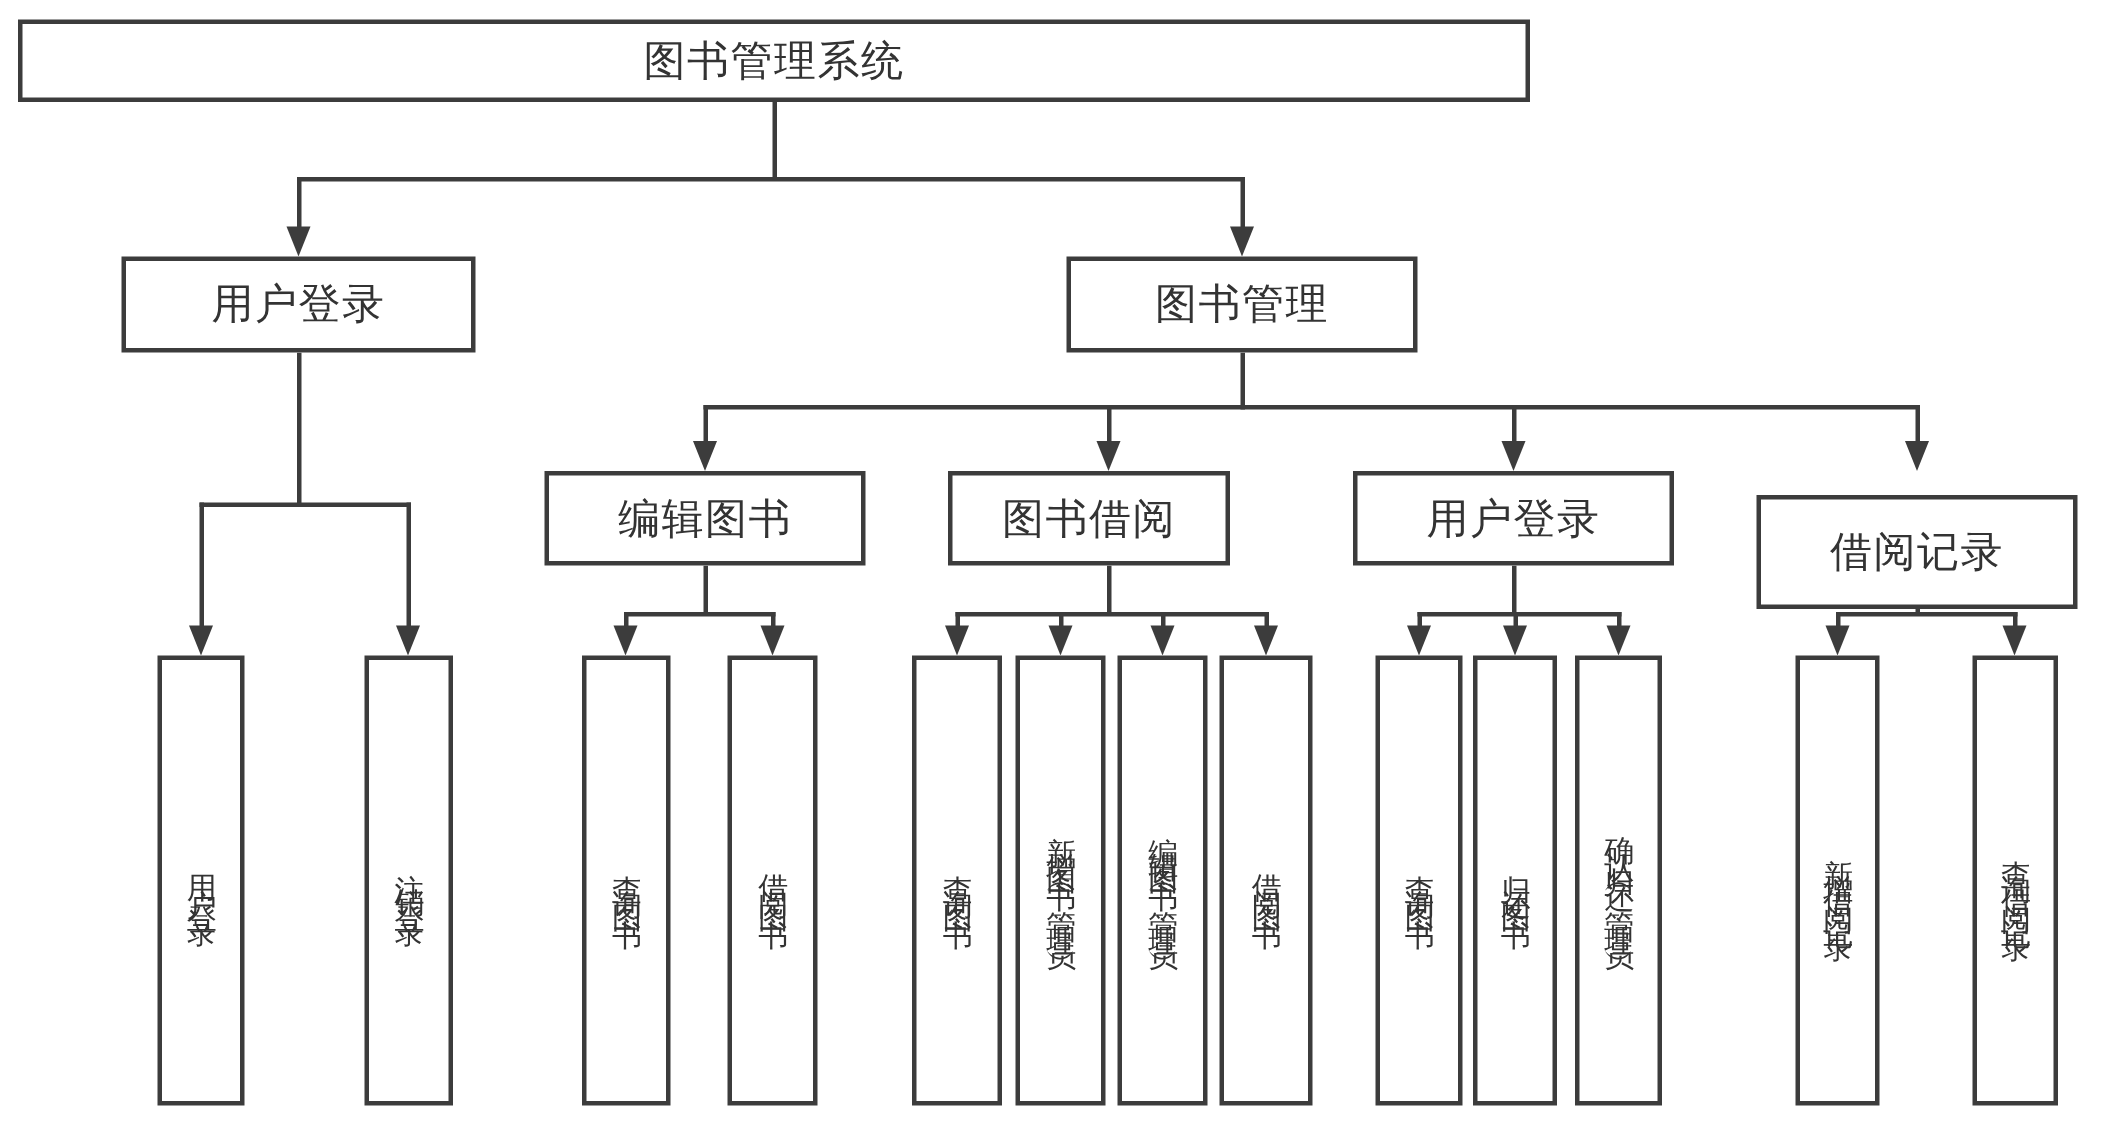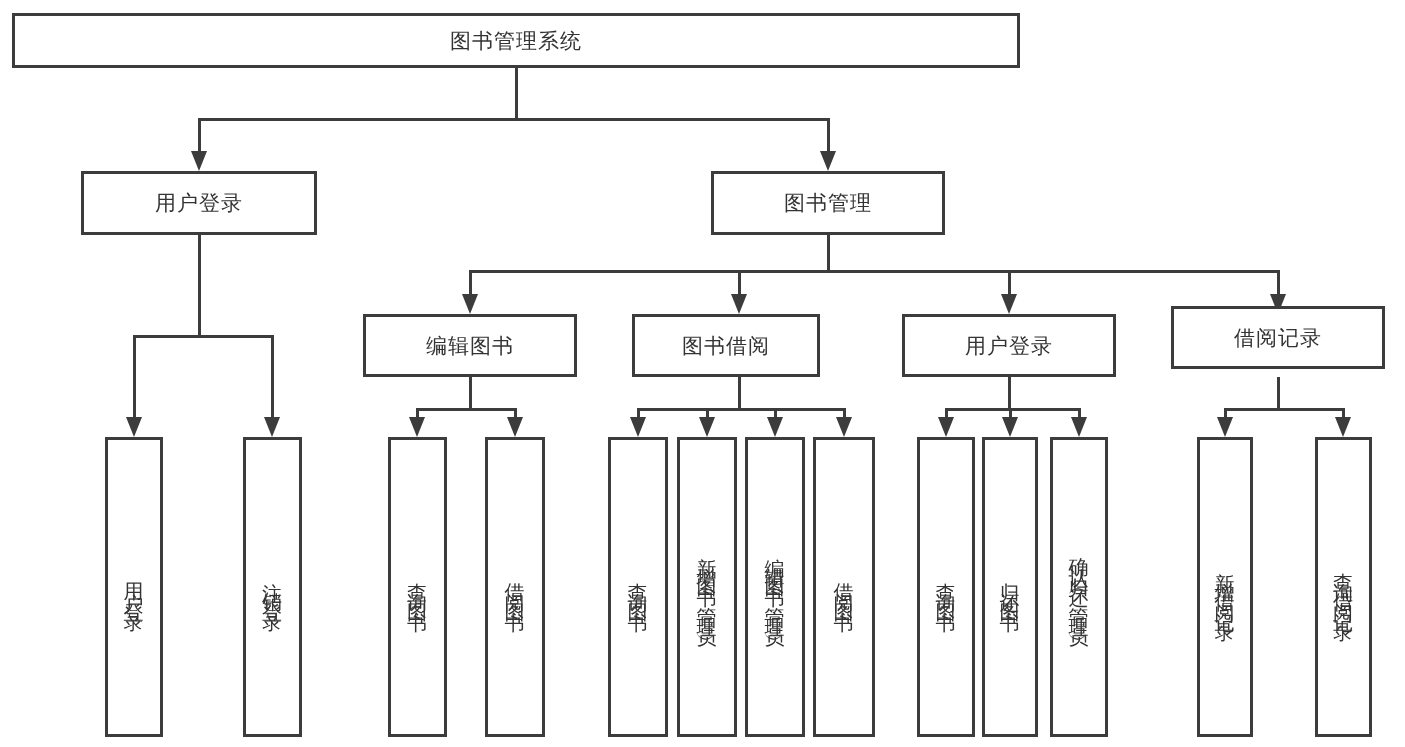--- a/index.html
+++ b/index.html
@@ -16,21 +16,21 @@
     font-family:"Liberation Sans", sans-serif;
     overflow:hidden;
   }
   .box{
     position:absolute;
     box-sizing:border-box;
     border:3px solid var(--line);
     background:#fff;
     display:flex;align-items:center;justify-content:center;
     color:var(--text);
-    font-size:21px;
+    font-size:28px;
     letter-spacing:1px;
     z-index:2;
   }
   .leaf{
     writing-mode:vertical-rl;
     text-orientation:mixed;
     font-size:20px;
     letter-spacing:10px;
     line-height:1;
     top:437px;height:300px;
@@ -71,21 +71,21 @@
 
   <div class="box" style="left:363px;top:314px;width:214px;height:63px">
     <span>编辑图书</span>
   </div>
   <div class="box" style="left:632px;top:314px;width:188px;height:63px">
     <span>图书借阅</span>
   </div>
   <div class="box" style="left:902px;top:314px;width:214px;height:63px">
     <span>用户登录</span>
   </div>
-  <div class="box" style="left:1171px;top:306px;width:214px;height:63px">
+  <div class="box" style="left:1171px;top:330px;width:214px;height:76px">
     <span>借阅记录</span>
   </div>
 
   <div class="box leaf" style="left:105px;width:58px">
     <span>用户登录</span>
   </div>
   <div class="box leaf" style="left:243px;width:59px">
     <span>注销登录</span>
   </div>
 

